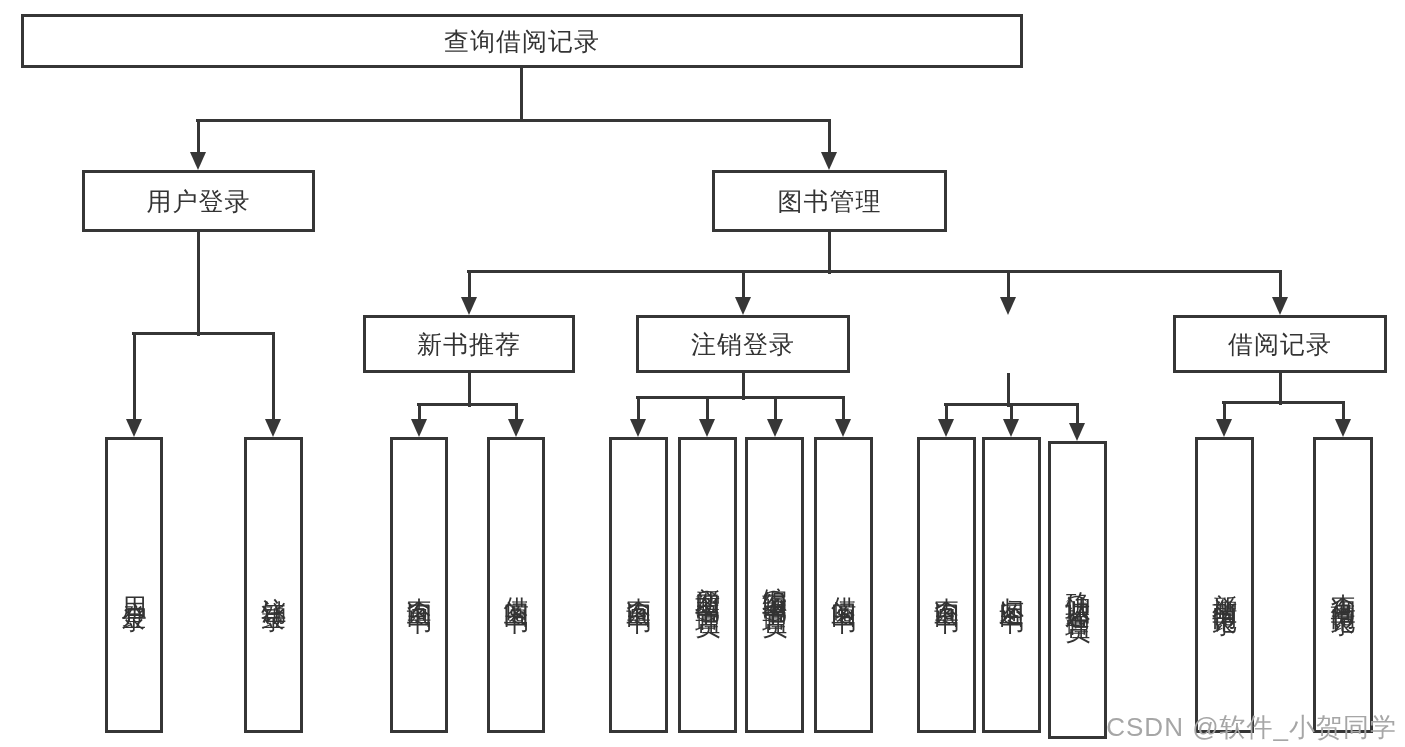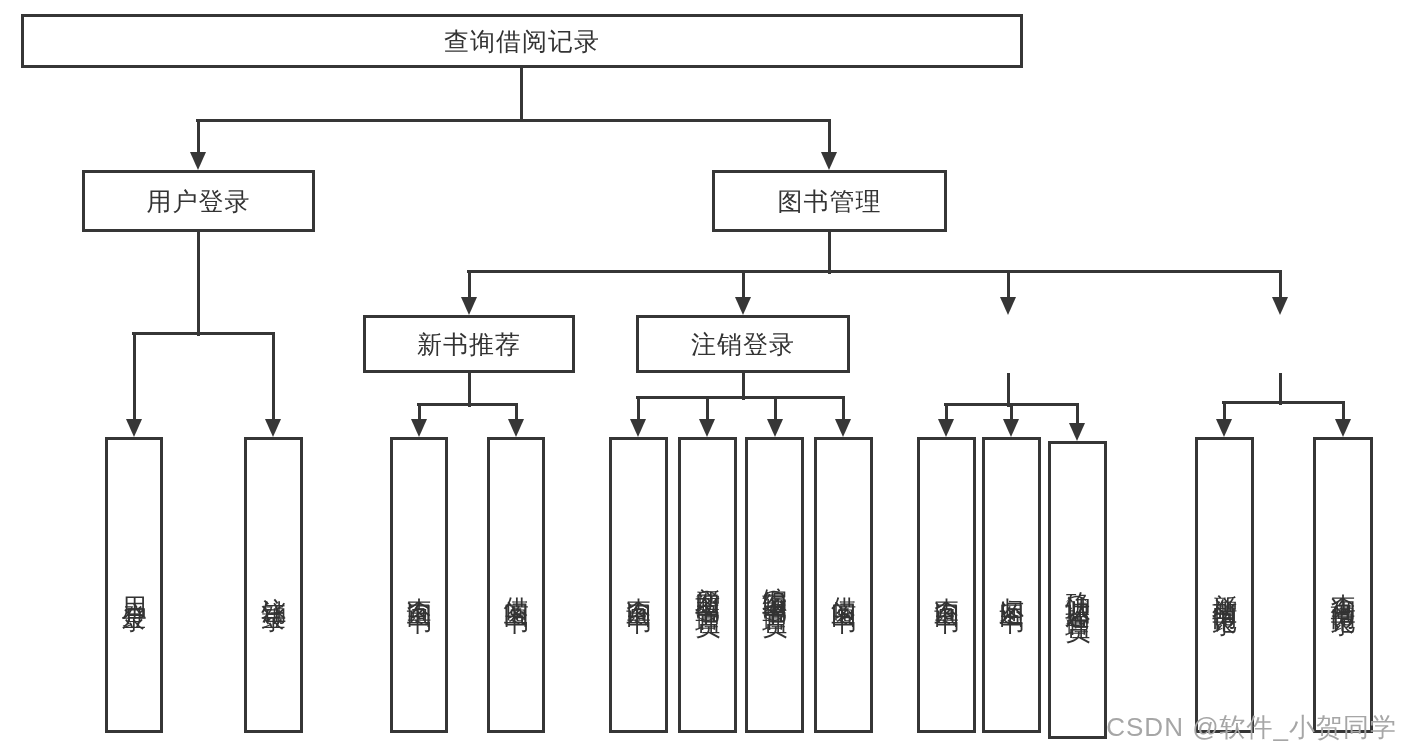--- a/index.html
+++ b/index.html
@@ -51,20 +51,23 @@
   </div>
   <div class="hnode" style="left:712px;top:170px;width:235px;height:62px">
     <span>图书管理</span>
   </div>
 
   <div class="hnode" style="left:363px;top:315px;width:212px;height:58px">
     <span>新书推荐</span>
   </div>
   <div class="hnode" style="left:636px;top:315px;width:214px;height:58px">
     <span>注销登录</span>
+  </div>
+  <div class="hnode" style="left:1173px;top:315px;width:214px;height:58px">
+    <span>借阅记录</span>
   </div>
 
   <div class="vnode" style="left:105px;top:437px;width:58px;height:296px">
     <span>用户登录</span>
   </div>
   <div class="vnode" style="left:244px;top:437px;width:59px;height:296px">
     <span>注销登录</span>
   </div>
 
   <div class="vnode" style="left:390px;top:437px;width:58px;height:296px">

